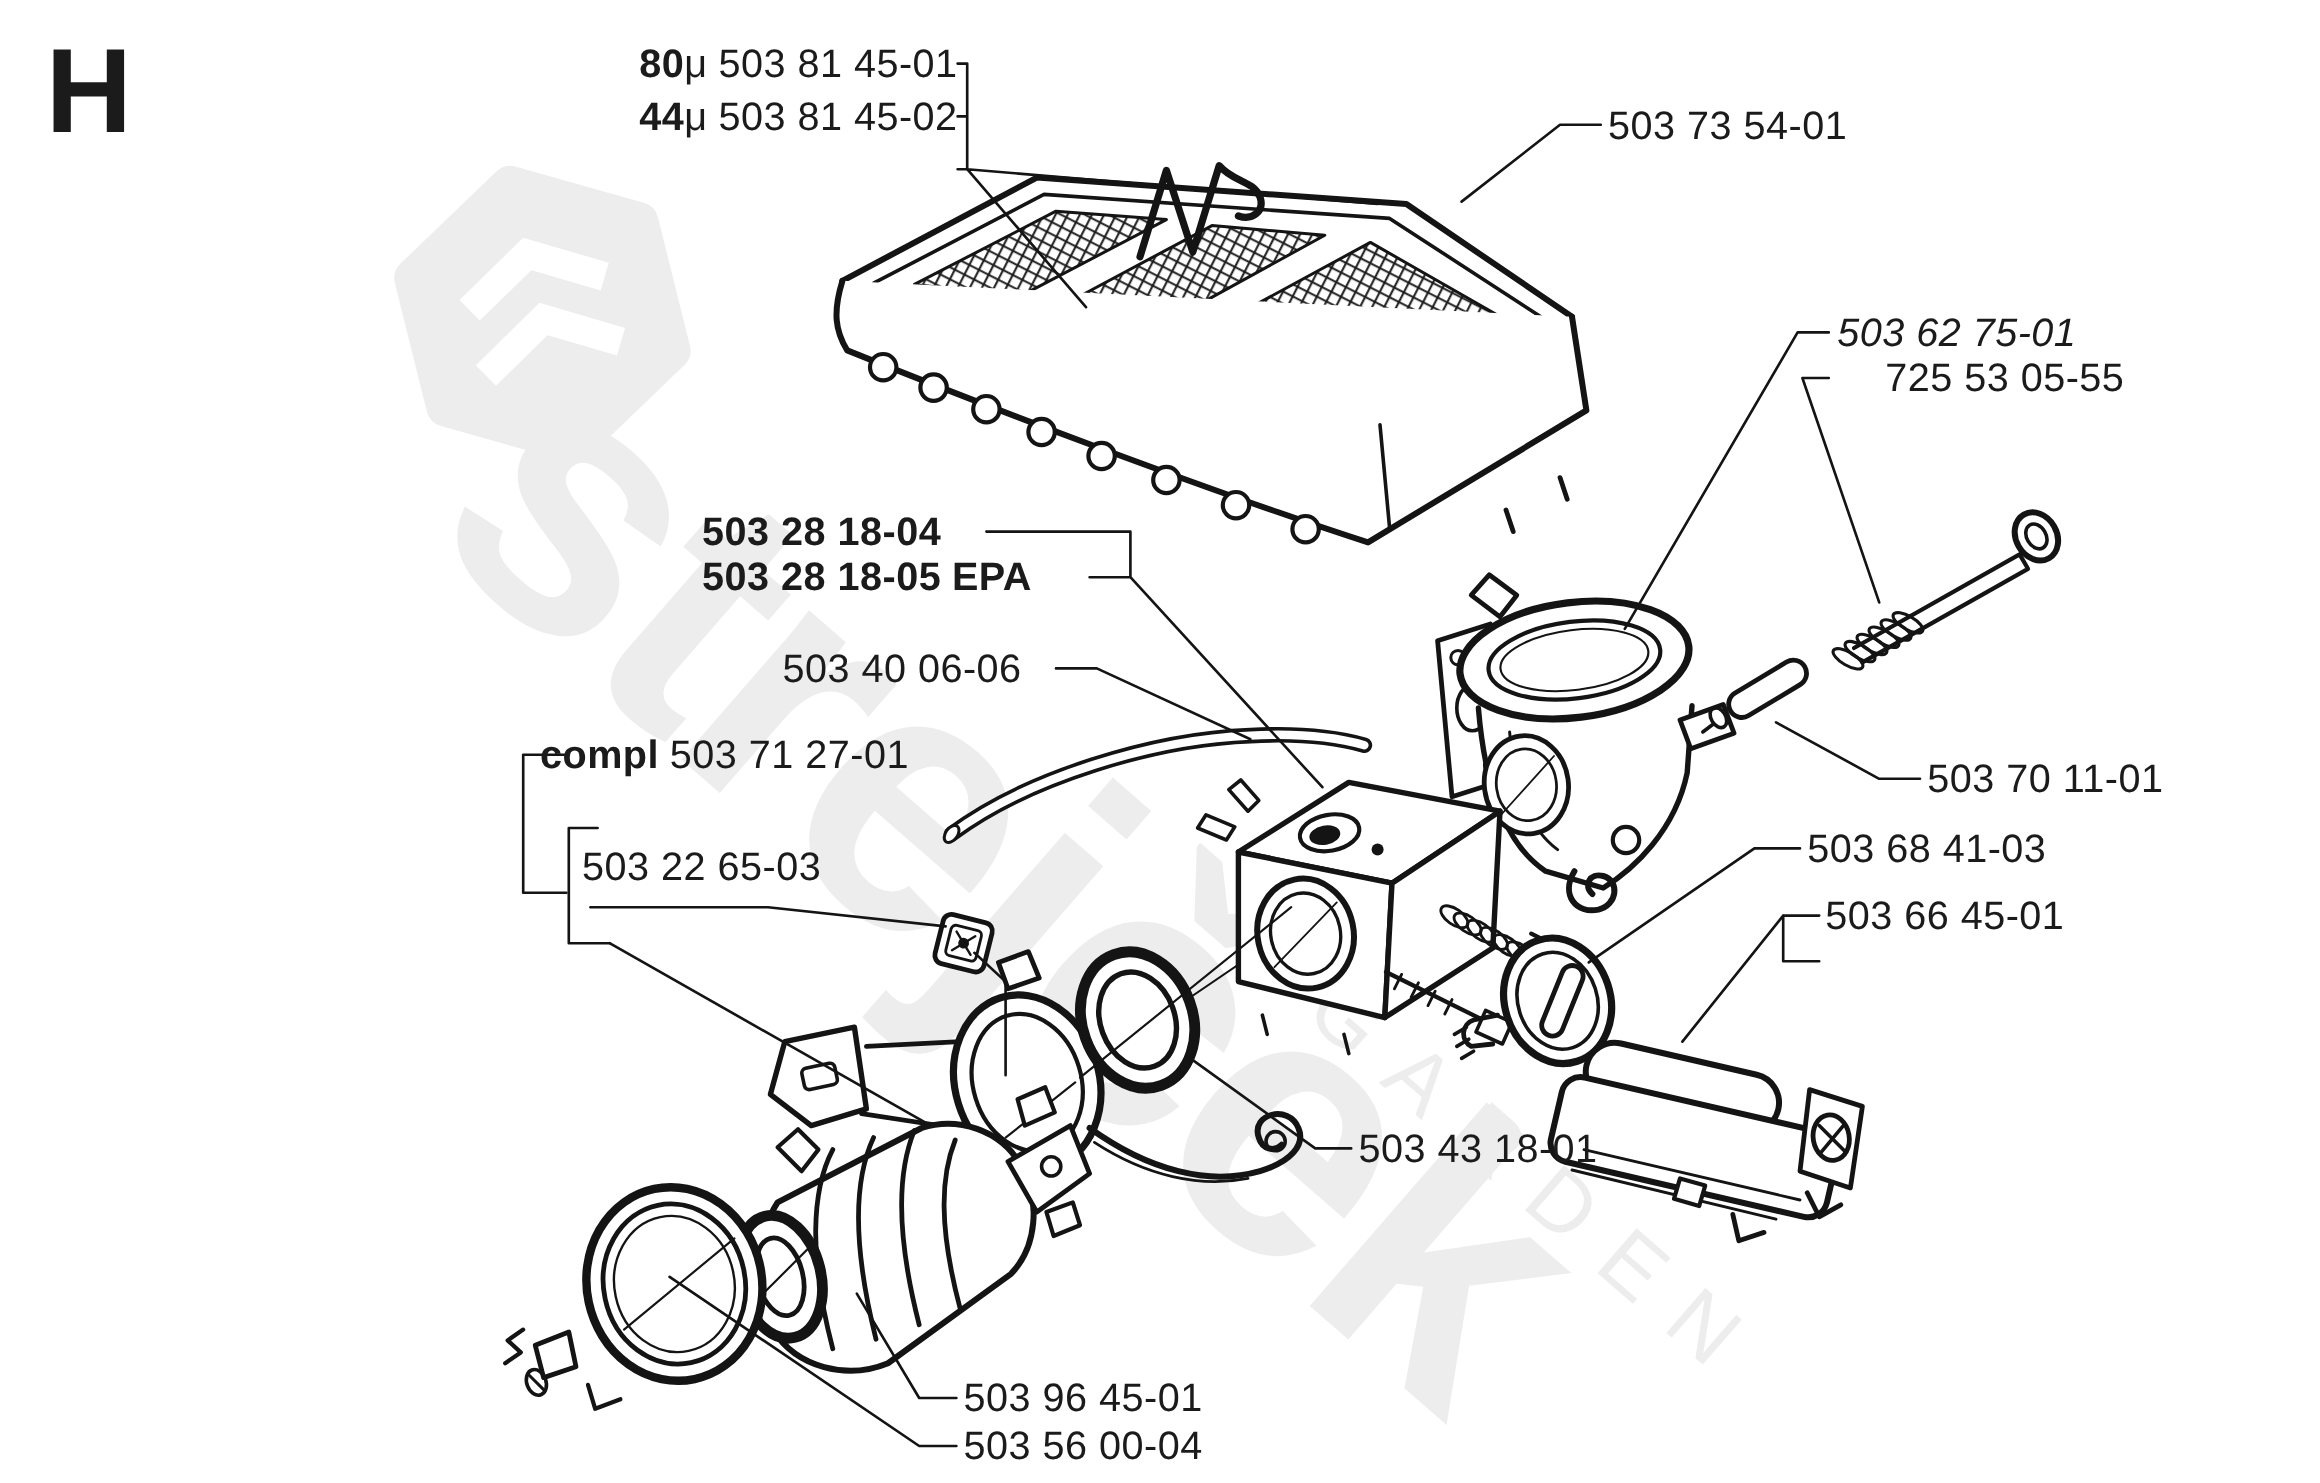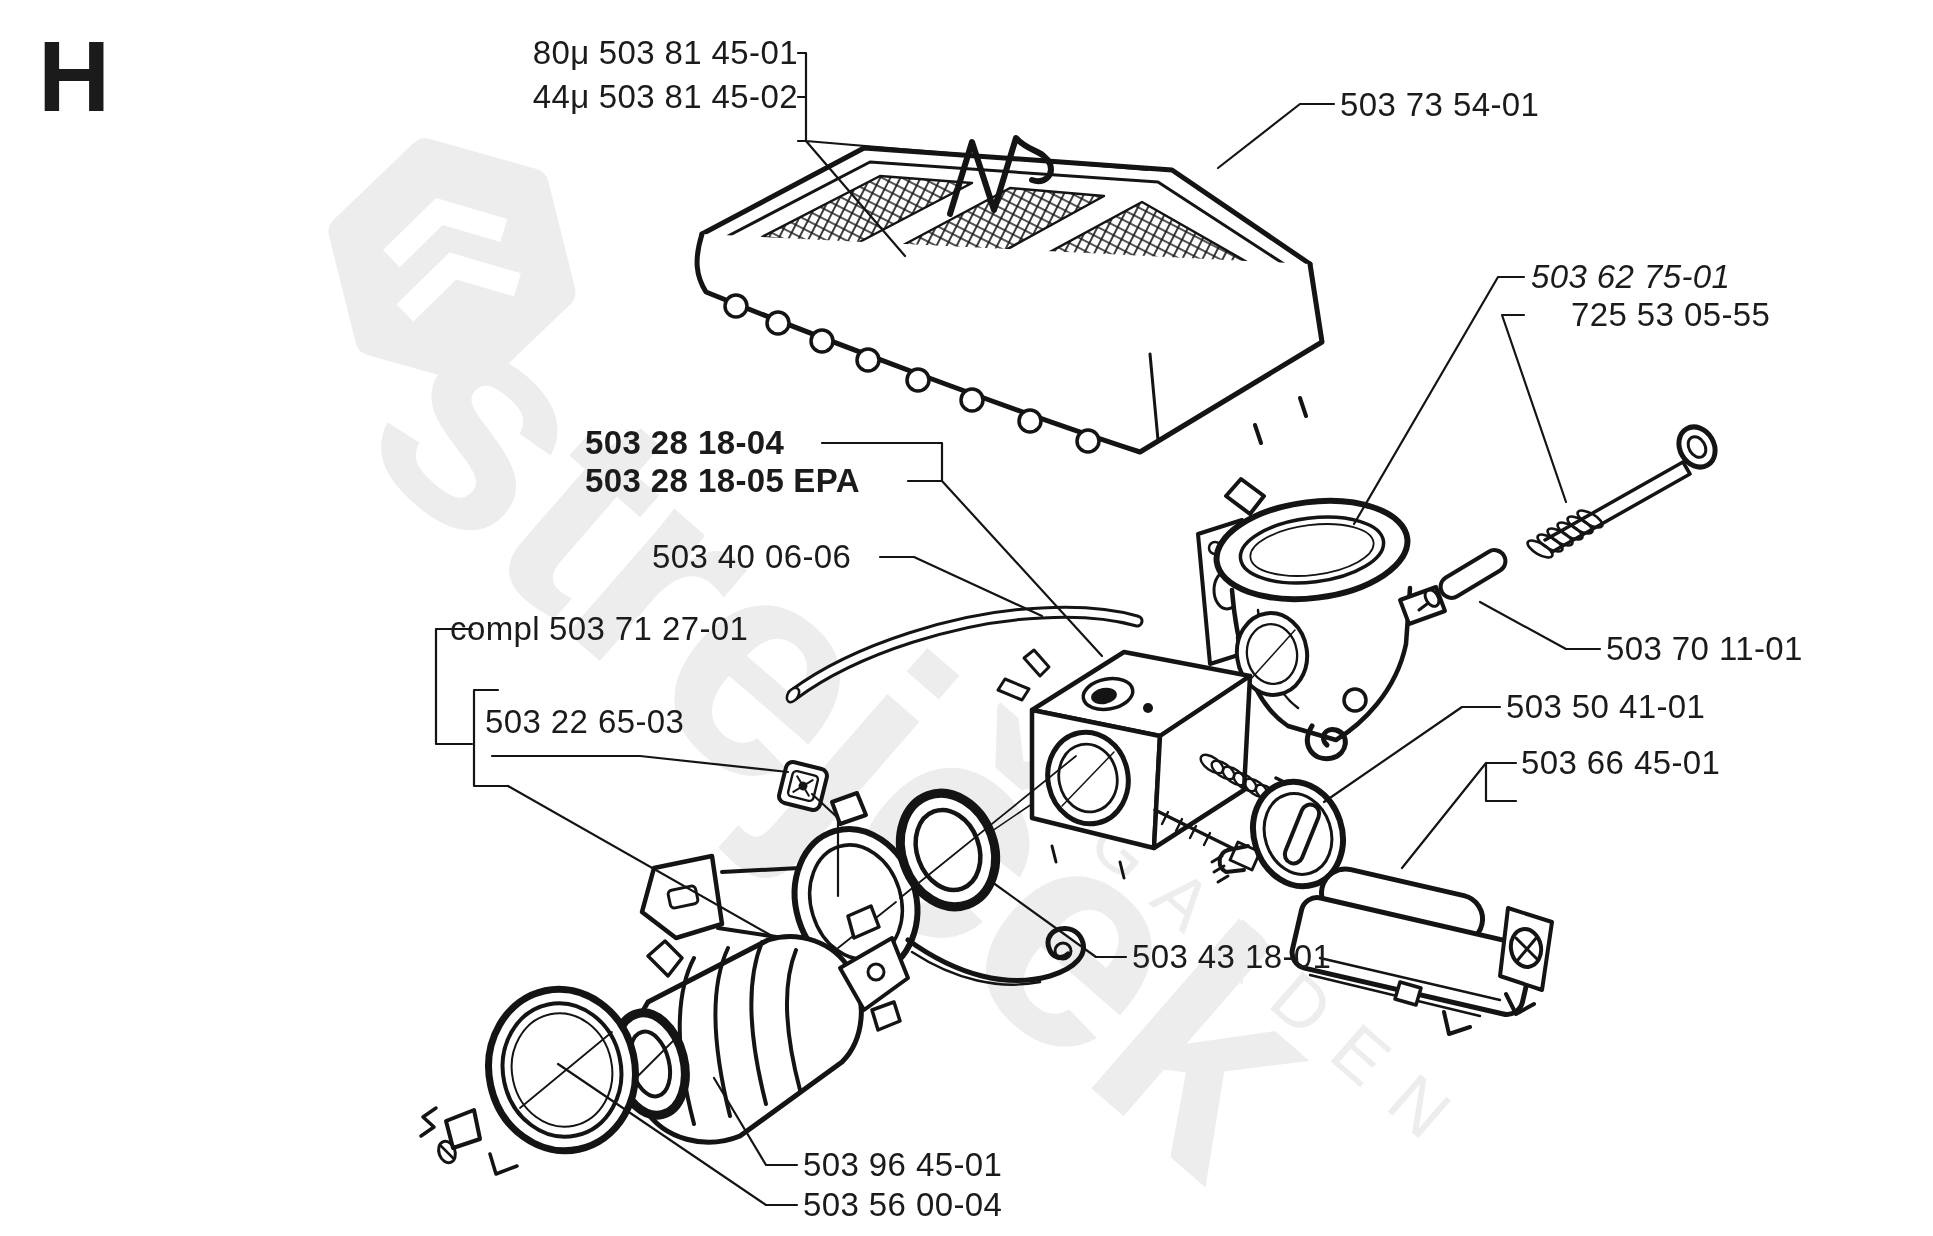--- a/index.html
+++ b/index.html
@@ -32,21 +32,21 @@
     transform:rotate(41deg);
   }
   svg.diagram{position:absolute;left:0;top:0;}
   .lbl{
     position:absolute;
     font-size:33px;
     line-height:38px;
     white-space:nowrap;
     letter-spacing:0.4px;
   }
-  .lbl .b{font-weight:normal;}
+  .lbl .b{font-weight:bold;}
   .lbl.allb{font-weight:bold;}
   .lbl.ra{text-align:right;width:318px;}
   .lbl .sp{display:inline-block;width:9px;}
   .page-letter{
     position:absolute;
     left:38px;top:26px;
     font-size:100px;
     font-weight:bold;
     line-height:100px;
   }
@@ -311,21 +311,21 @@
   </div>
   <div class="lbl" style="left:1531px;top:296px;margin-left:40px;">
     <span>725 53 05-55</span>
   </div>
 
   <div class="lbl" style="left:1606px;top:630px;">
     <span>503 70 11-01</span>
   </div>
 
   <div class="lbl" style="left:1506px;top:688px;">
-    <span>503 50 41-01</span>
+    <span>503 68 41-03</span>
   </div>
 
   <div class="lbl" style="left:1521px;top:744px;">
     <span>503 66 45-01</span>
   </div>
 
   <div class="lbl" style="left:1132px;top:938px;">
     <span>503 43 18-01</span>
   </div>
 

